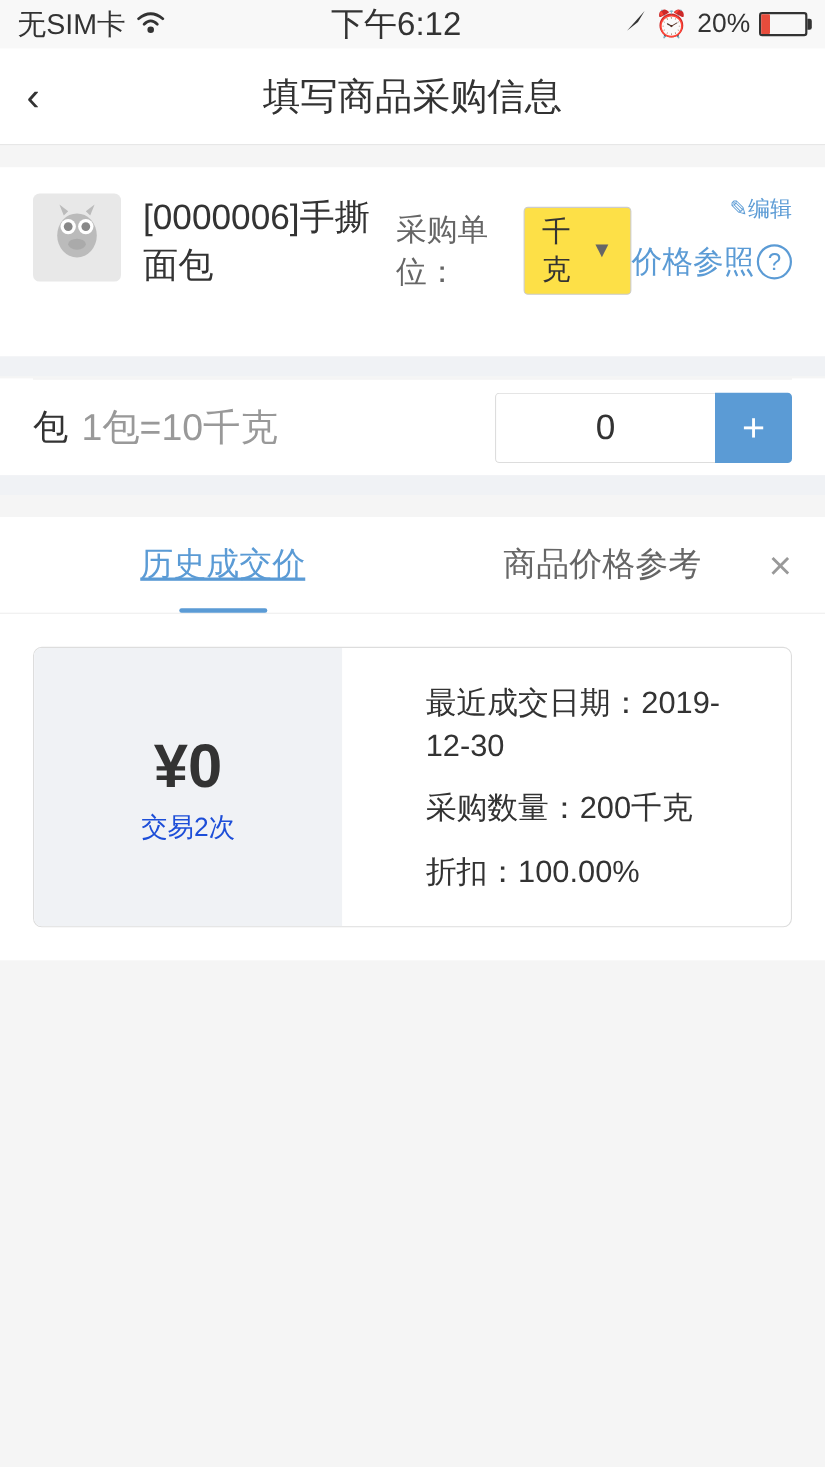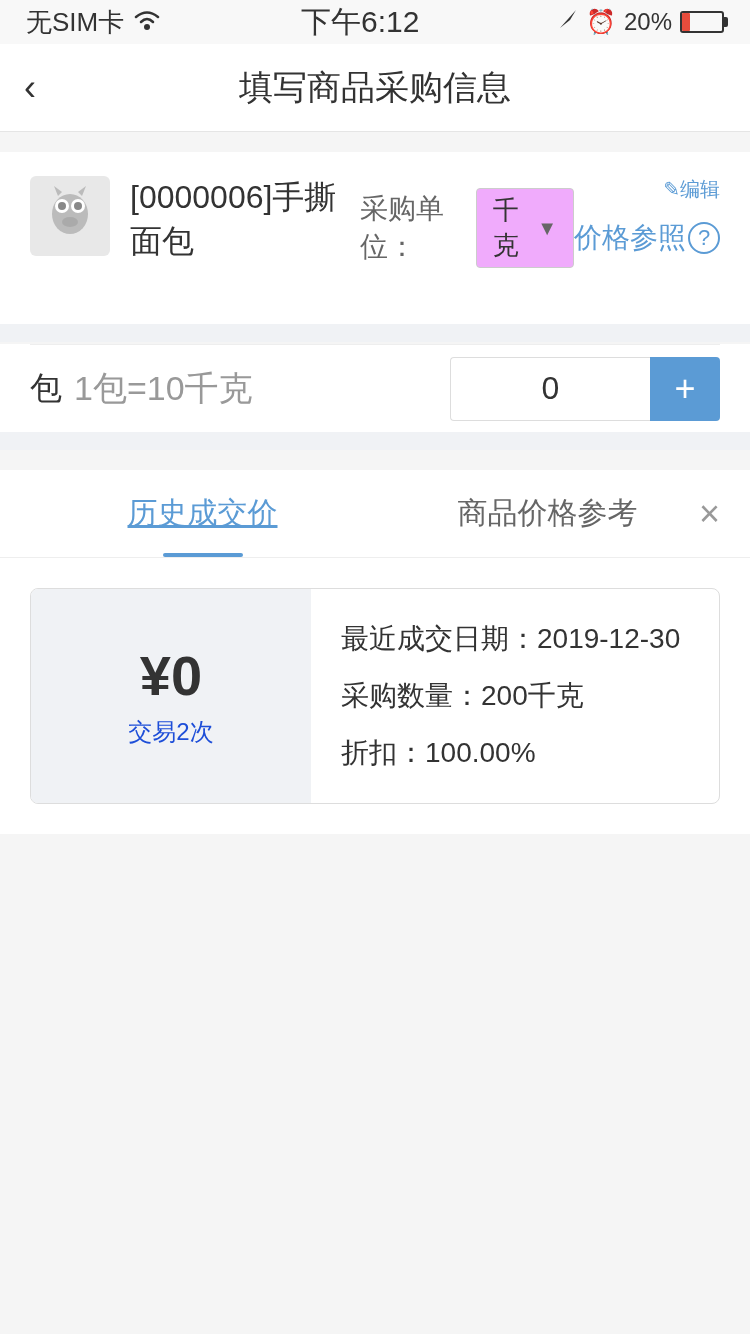--- a/index.html
+++ b/index.html
@@ -14,21 +14,21 @@
     }
 
     
     .status-bar {
       width: 100%;
       height: 44px;
       background: #f8f8f8;
       display: flex;
       align-items: center;
       justify-content: space-between;
-      padding: 0 26px;
+      padding: 0 16px;
       font-size: 28px;
     }
     .status-left {
       display: flex;
       align-items: center;
       gap: 8px;
       font-size: 26px;
       color: #333;
     }
     .status-center {
@@ -139,21 +139,21 @@
       align-items: center;
       font-size: 28px;
       color: #666;
     }
     .unit-select {
       border: 1px solid #ccc;
       border-radius: 4px;
       padding: 4px 16px;
       font-size: 26px;
       color: #333;
-      background: #f0abfc;
+      background: #fde047;
       display: flex;
       align-items: center;
       gap: 6px;
     }
     .unit-dropdown-arrow {
       font-size: 20px;
       color: #666;
     }
     .product-edit-btn {
       font-size: 20px;
@@ -314,20 +314,21 @@
       color: #1d4ed8;
       margin-top: 8px;
     }
     .price-card-right {
       flex: 1;
       padding: 30px 30px;
       display: flex;
       flex-direction: column;
       gap: 18px;
       justify-content: center;
+      margin-left: 46px;
     }
     .price-detail-row {
       font-size: 28px;
       color: #333;
       line-height: 1.4;
     }
 
     
     .separator {
       height: 18px;

